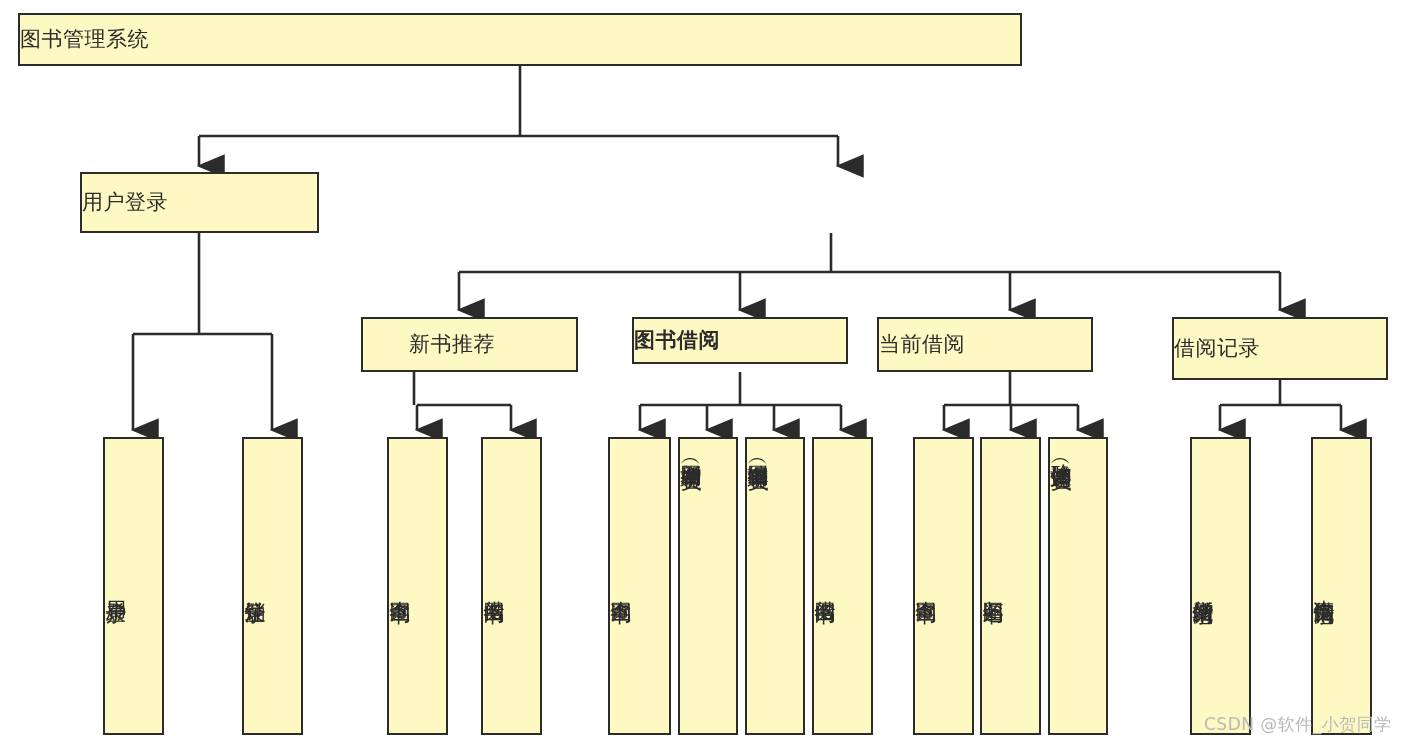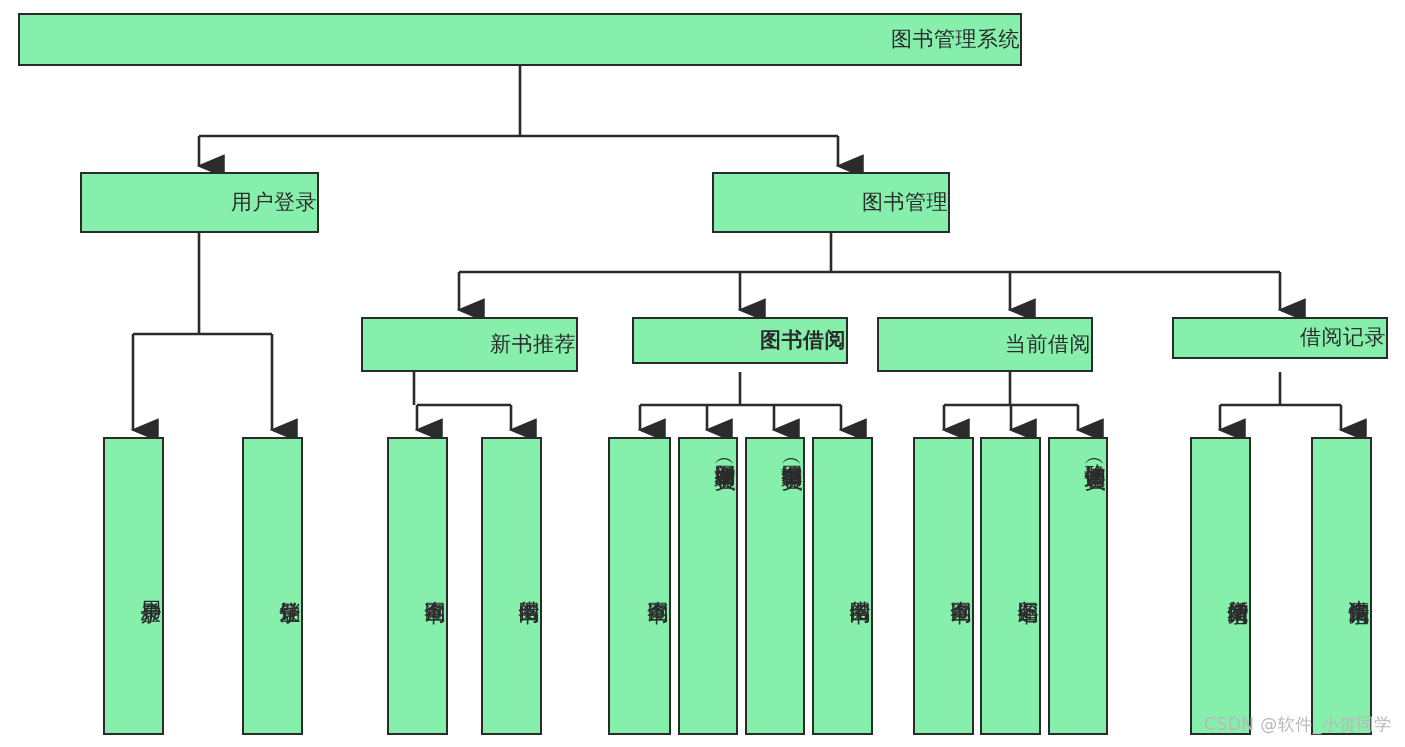--- a/index.html
+++ b/index.html
@@ -21,24 +21,24 @@
     position: absolute;
     left: 0;
     top: 0;
     width: 1405px;
     height: 747px;
   }
   .node {
     position: absolute;
     box-sizing: border-box;
     border: 2px solid #2b2b2b;
-    background: #86efac;
+    background: #fef9c3;
     display: flex;
     align-items: center;
-    justify-content: flex-end;
+    justify-content: flex-start;
     color: #2b2b2b;
   }
   .node-label {
     font-size: 21px;
     line-height: 1.2;
     letter-spacing: 0.5px;
     white-space: nowrap;
     color: #2b2b2b;
   }
   .node.vertical {
@@ -121,34 +121,31 @@
     </g>
   </svg>
 
   <div class="node" style="left:18px; top:13px; width:1004px; height:53px;">
     <span class="node-label">图书管理系统</span>
   </div>
 
   <div class="node" style="left:80px; top:172px; width:239px; height:61px;">
     <span class="node-label">用户登录</span>
   </div>
-  <div class="node" style="left:712px; top:172px; width:238px; height:61px;">
-    <span class="node-label">图书管理</span>
-  </div>
 
-  <div class="node" style="left:361px; top:317px; width:217px; height:55px;">
+  <div class="node" style="left:361px; top:317px; width:217px; height:55px;padding-left:46px;">
     <span class="node-label">新书推荐</span>
   </div>
   <div class="node" style="left:632px; top:317px; width:216px; height:47px;font-weight:bold;">
     <span class="node-label">图书借阅</span>
   </div>
   <div class="node" style="left:877px; top:317px; width:216px; height:55px;">
     <span class="node-label">当前借阅</span>
   </div>
-  <div class="node" style="left:1172px; top:317px; width:216px; height:42px;">
+  <div class="node" style="left:1172px; top:317px; width:216px; height:63px;">
     <span class="node-label">借阅记录</span>
   </div>
 
   <div class="node vertical centered" style="left:103px; top:437px; width:61px; height:298px;">
     <span class="node-label">用户登录</span>
   </div>
   <div class="node vertical centered" style="left:242px; top:437px; width:61px; height:298px;">
     <span class="node-label">注销登录</span>
   </div>
 

